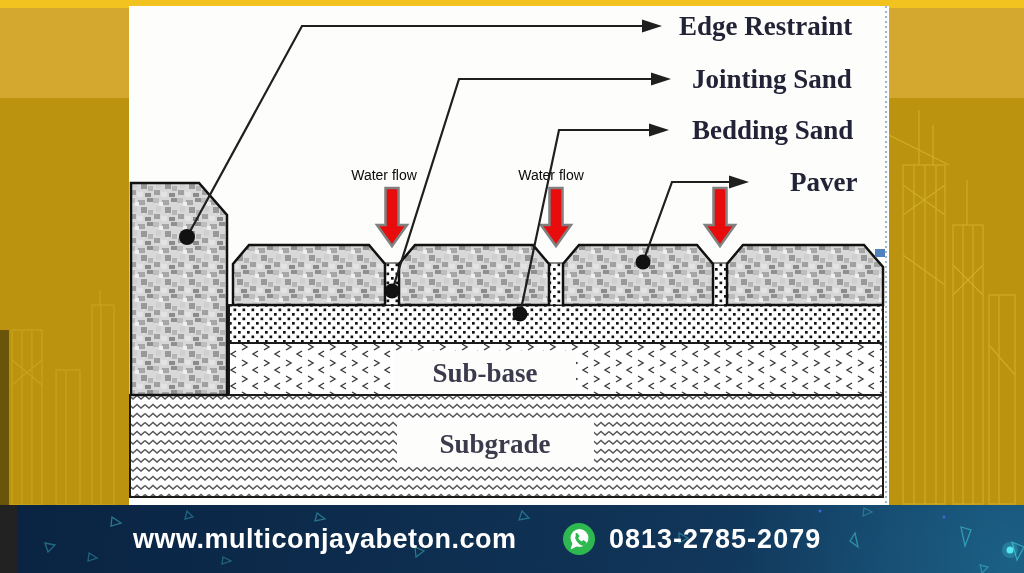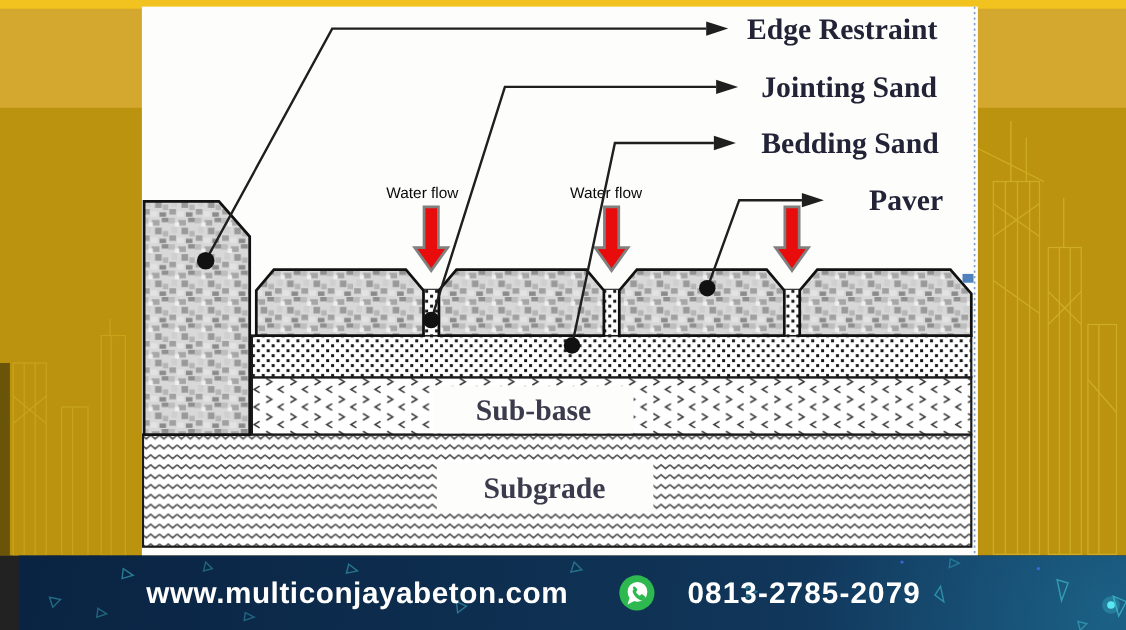--- a/index.html
+++ b/index.html
@@ -18,21 +18,21 @@
   .layer-label{font-family:"Liberation Serif",serif;font-weight:bold;font-size:27px;fill:#3b3b4d;}
   .waterflow-label{font-family:"Liberation Sans",sans-serif;font-size:14px;fill:#0a0a0a;}
   
   .footer{position:absolute;left:17px;top:505px;width:1024px;height:68px;
           background:radial-gradient(circle at 97% 85%, rgba(45,170,200,.30), rgba(45,170,200,0) 28%),
                      linear-gradient(100deg,#0a2342 0%,#0f3254 55%,#15416a 100%);}
   .footer-deco{position:absolute;left:0;top:0;}
   .website-text{position:absolute;left:116px;top:19px;color:#ffffff;font-size:27px;
                 font-weight:bold;letter-spacing:.5px;}
   .phone-text{position:absolute;left:592px;top:19px;color:#ffffff;font-size:27px;
-              font-weight:bold;letter-spacing:1px;margin-left:16px;}
+              font-weight:bold;letter-spacing:1px;}
   .whatsapp{position:absolute;left:545px;top:17px;width:34px;height:34px;}
 </style>
 </head>
 <body>
 
 <div class="stage">
 
   <div class="gold-lower"></div>
   <div class="gold-upper"></div>
   <div class="gold-top-strip"></div>

